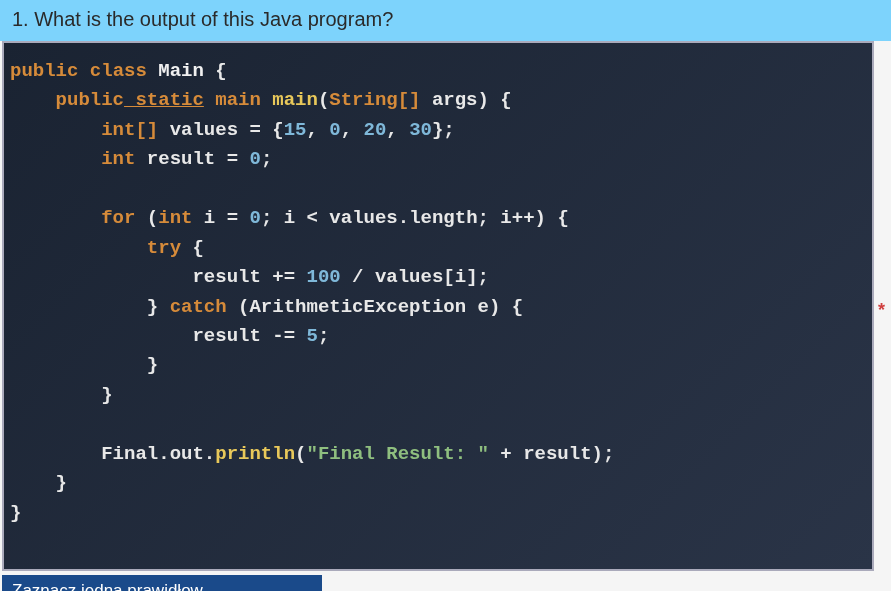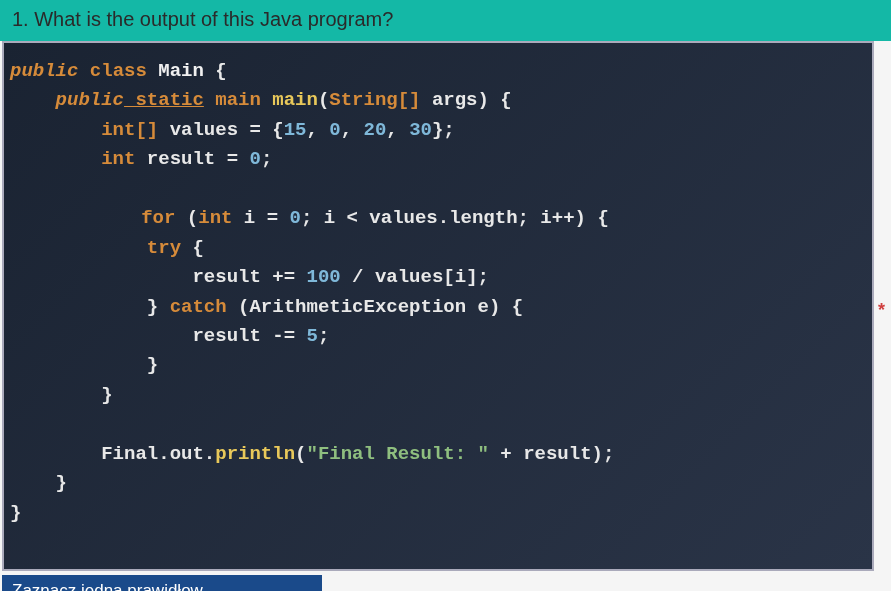--- a/index.html
+++ b/index.html
@@ -12,42 +12,42 @@
       height: 591px;
       background: #f5f5f5;
       font-family: Arial, sans-serif;
       overflow: hidden;
     }
     .question-header {
       padding: 8px 12px 10px 12px;
       font-size: 20px;
       color: #2a2a2a;
       font-weight: 400;
-      background: #14b8a6;
+      background: #7dd3fc;
     }
     .code-block {
       background: #1e2a3a;
       background: linear-gradient(135deg, #1a2332 0%, #2a3447 100%);
       color: #e8e8e8;
       font-family: 'Courier New', Consolas, monospace;
       font-size: 19px;
       font-weight: bold;
       line-height: 1.55;
       padding: 14px 6px 14px 6px;
       border: 2px solid #aab;
       width: 872px;
       margin-left: 2px;
       min-height: 530px;
       white-space: pre;
     }
-    .kw-public { color: #d68b3a; font-style: italic; }
+    .kw-public { color: #d68b3a; }
     .kw-class { color: #d68b3a; }
     .kw-static { color: #d68b3a; text-decoration: underline; }
     .kw-void { color: #d68b3a; }
-    .kw-for { color: #d68b3a; margin-left: 40px; }
+    .kw-for { color: #d68b3a; }
     .kw-try { color: #d68b3a; margin-top: 40px; }
     .kw-catch { color: #d68b3a; }
     .type { color: #d68b3a; }
     .classname { color: #f0f0f0; }
     .method { color: #e8c85a; }
     .num { color: #7fb8d9; }
     .str { color: #8fbf7f; }
     .op { color: #e8e8e8; }
     .punct { color: #e8e8e8; }
     .ident { color: #e8e8e8; text-align: right; }

